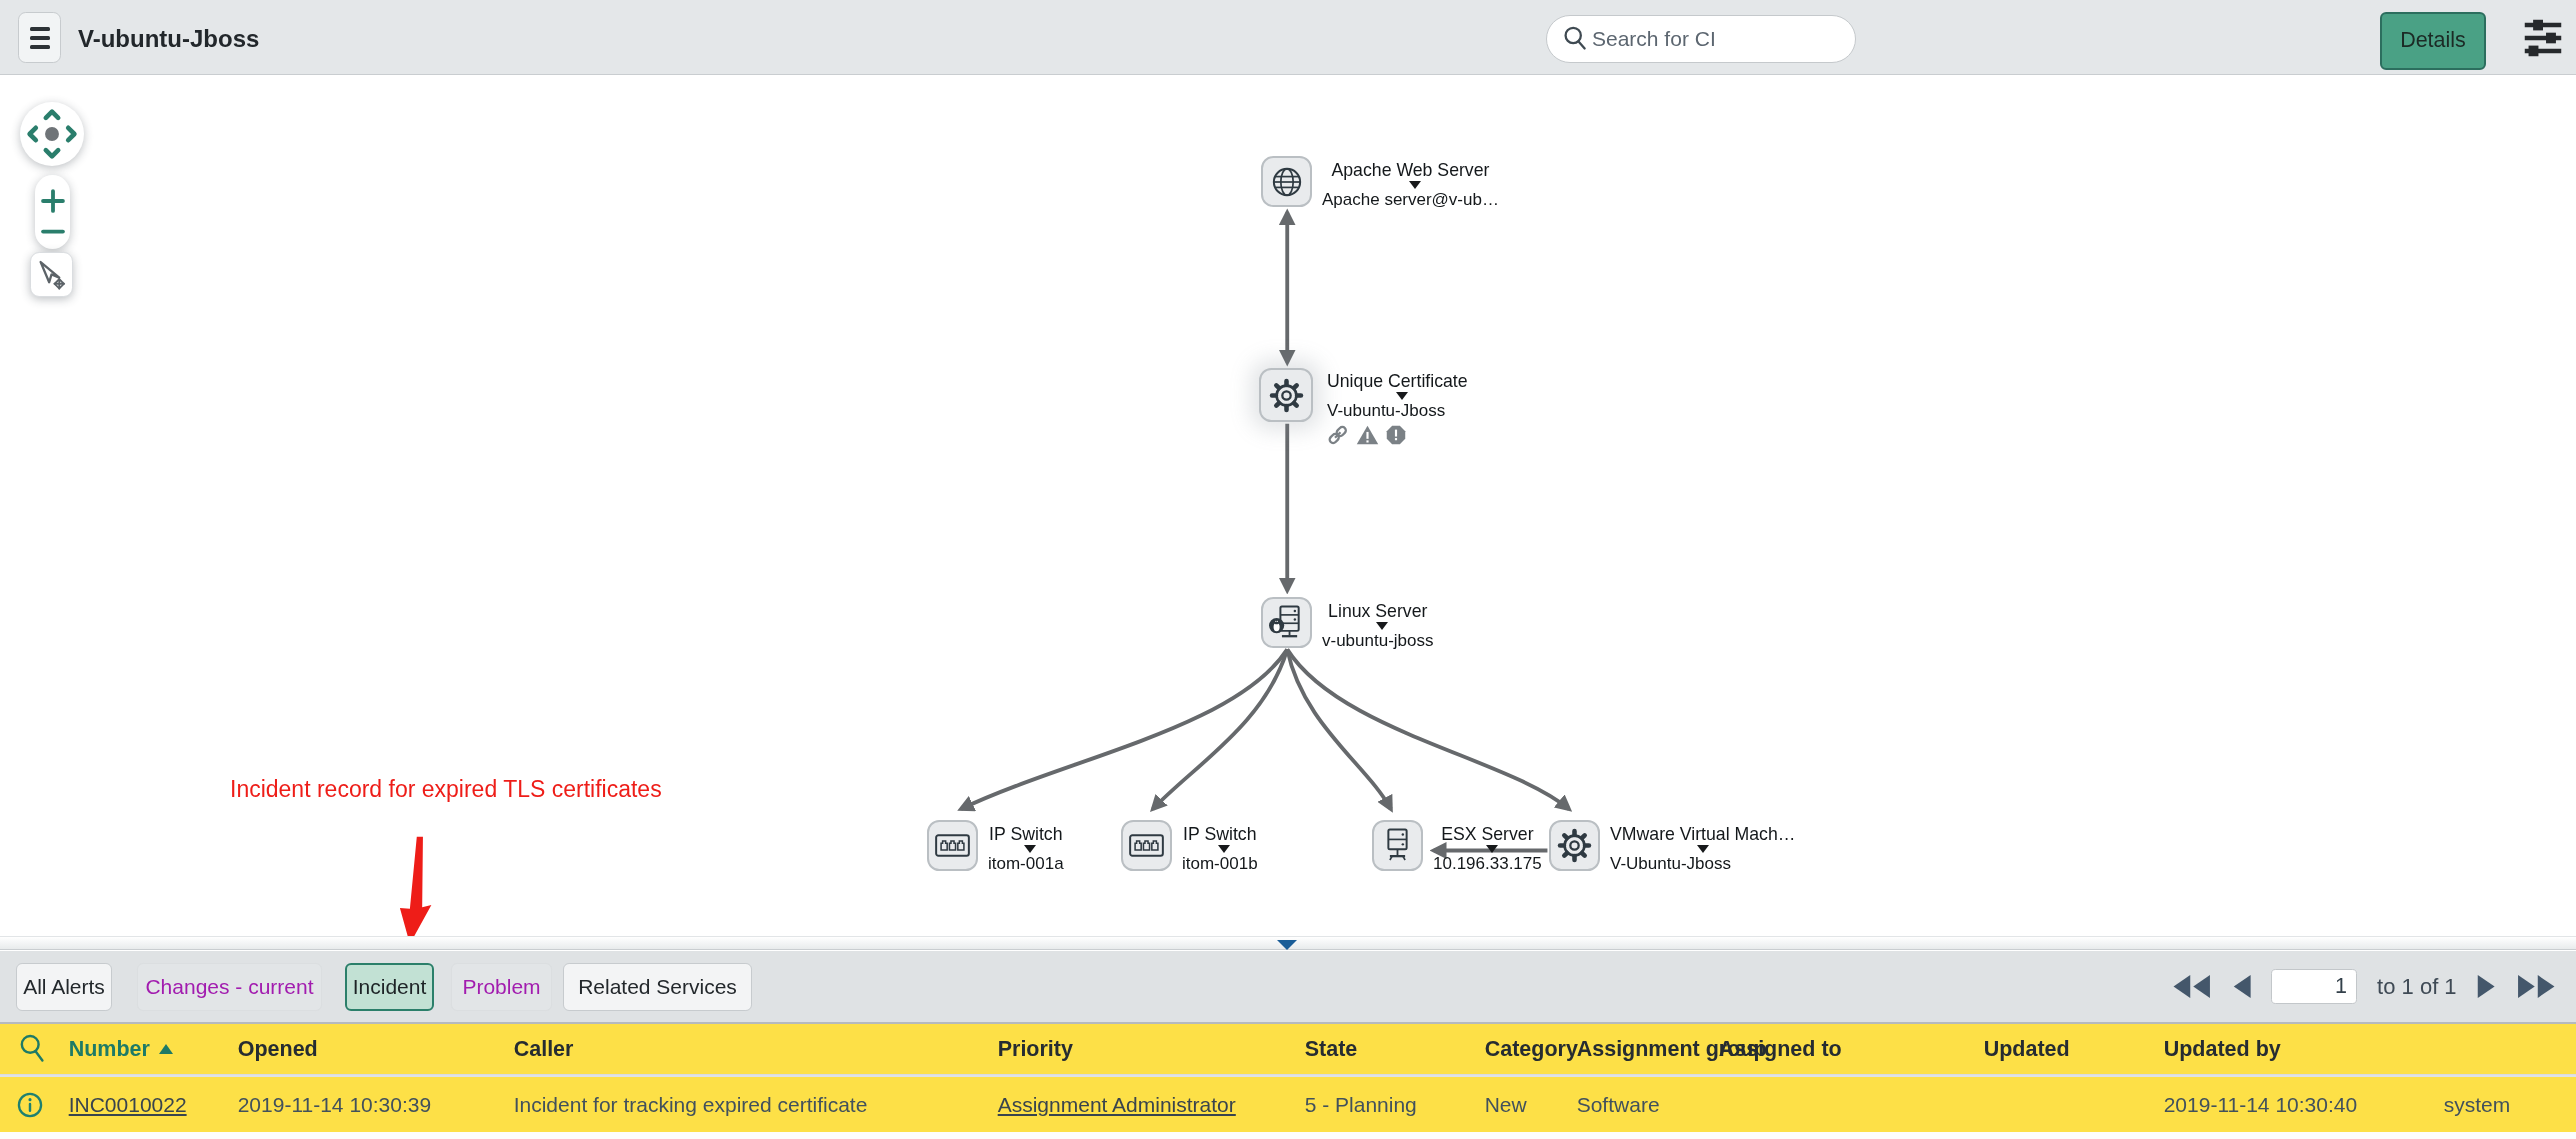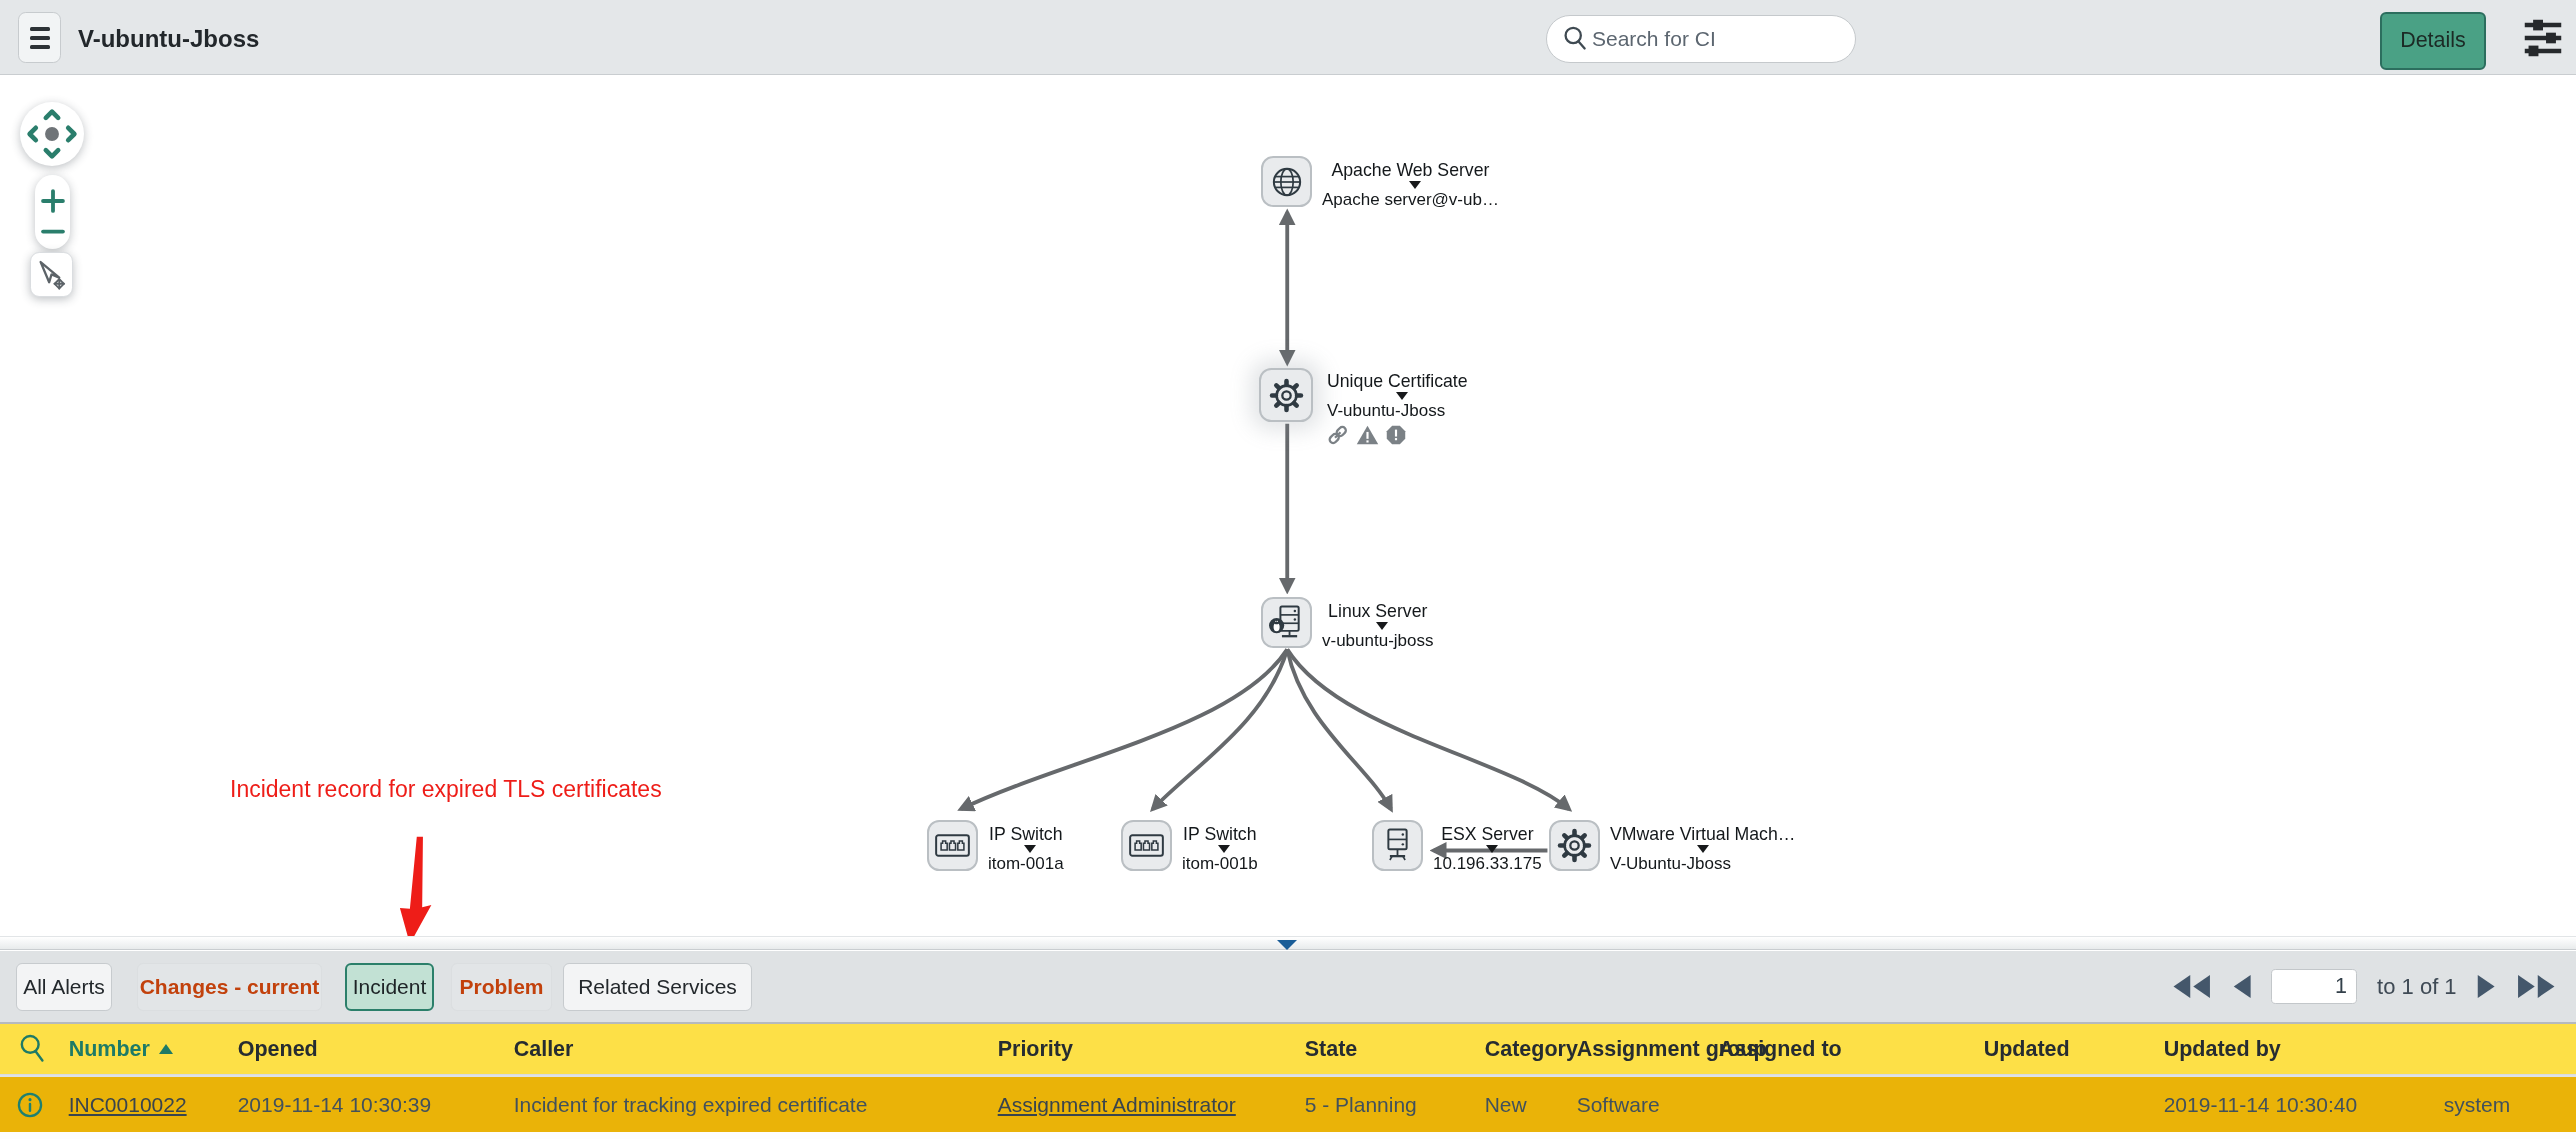--- a/index.html
+++ b/index.html
@@ -67,35 +67,35 @@
                 border-bottom:0.8px solid #c9cdd0;box-sizing:border-box;z-index:3;}
   .handle-tri{position:absolute;left:1277px;top:3.1px;width:0;height:0;cursor:pointer;
               border-left:10px solid transparent;border-right:10px solid transparent;
               border-top:10px solid #1a5d97;}
 
   
   .panel{position:absolute;left:0;top:951px;width:100%;height:188px;background:#dfe2e4;z-index:4;}
   .tab{position:absolute;top:11.5px;height:48px;display:flex;align-items:center;justify-content:center;
        font-size:21px;border-radius:6.1px;box-sizing:border-box;cursor:pointer;}
   .tab.normal{background:#f3f4f5;border:1.5px solid #c7cbce;color:#23282c;}
-  .tab.disabled{background:#e2e5e7;border:1.5px solid #dbdee0;color:#c2410c;cursor:default;font-weight:bold;}
+  .tab.disabled{background:#e2e5e7;border:1.5px solid #dbdee0;color:#a21caf;cursor:default;}
   .tab.selected{background:#c2e1d4;border:2.3px solid #2b7f6a;color:#1d2326;}
 
   .pager{position:absolute;right:20px;top:11.5px;height:48px;display:flex;align-items:center;gap:20px;}
   .pager .pbtn{cursor:pointer;display:flex;align-items:center;}
   .pager input{width:86px;height:35px;border:1.5px solid #c3c7ca;border-radius:4.6px;font-size:21.5px;
                text-align:right;padding:0 9.2px;color:#33404a;font-family:"Liberation Sans", sans-serif;
                box-sizing:border-box;}
   .pager .range{font-size:22px;color:#3f4a55;}
 
   .divider1{position:absolute;left:0;top:71px;width:100%;height:1.5px;background:#b6babd;}
   .thead{position:absolute;left:0;top:73px;width:100%;height:51px;background:#fde047;
          display:grid;grid-template-columns:61px 169px 276px 484px 307px 180px 92px 142px 265px 180px 280px auto;
          align-items:center;border-bottom:1.5px solid #d9dbdd;box-sizing:border-box;}
-  .trow{position:absolute;left:0;top:126px;width:100%;height:55px;background:#eab308;
+  .trow{position:absolute;left:0;top:126px;width:100%;height:55px;background:#fde047;
         display:grid;grid-template-columns:61px 169px 276px 484px 307px 180px 92px 142px 265px 180px 280px auto;
         align-items:center;}
   .panel-bottom{position:absolute;left:0;top:181px;width:100%;height:7px;background:#fdfdfd;}
   .hcell{font-size:21.5px;font-weight:bold;color:#262c31;padding-left:7.7px;white-space:nowrap;}
   .hcell.sorted{color:#1e7a66;display:flex;align-items:center;gap:9.2px;}
   .sort-up{width:0;height:0;border-left:7.7px solid transparent;border-right:7.7px solid transparent;
            border-bottom:10px solid #1e7a66;}
   .ccell{font-size:21px;color:#42515c;padding-left:7.7px;white-space:nowrap;}
   .icon-cell{padding-left:17px;display:flex;align-items:center;}
   a.rlink{color:#39444d;text-decoration:underline;cursor:pointer;}

